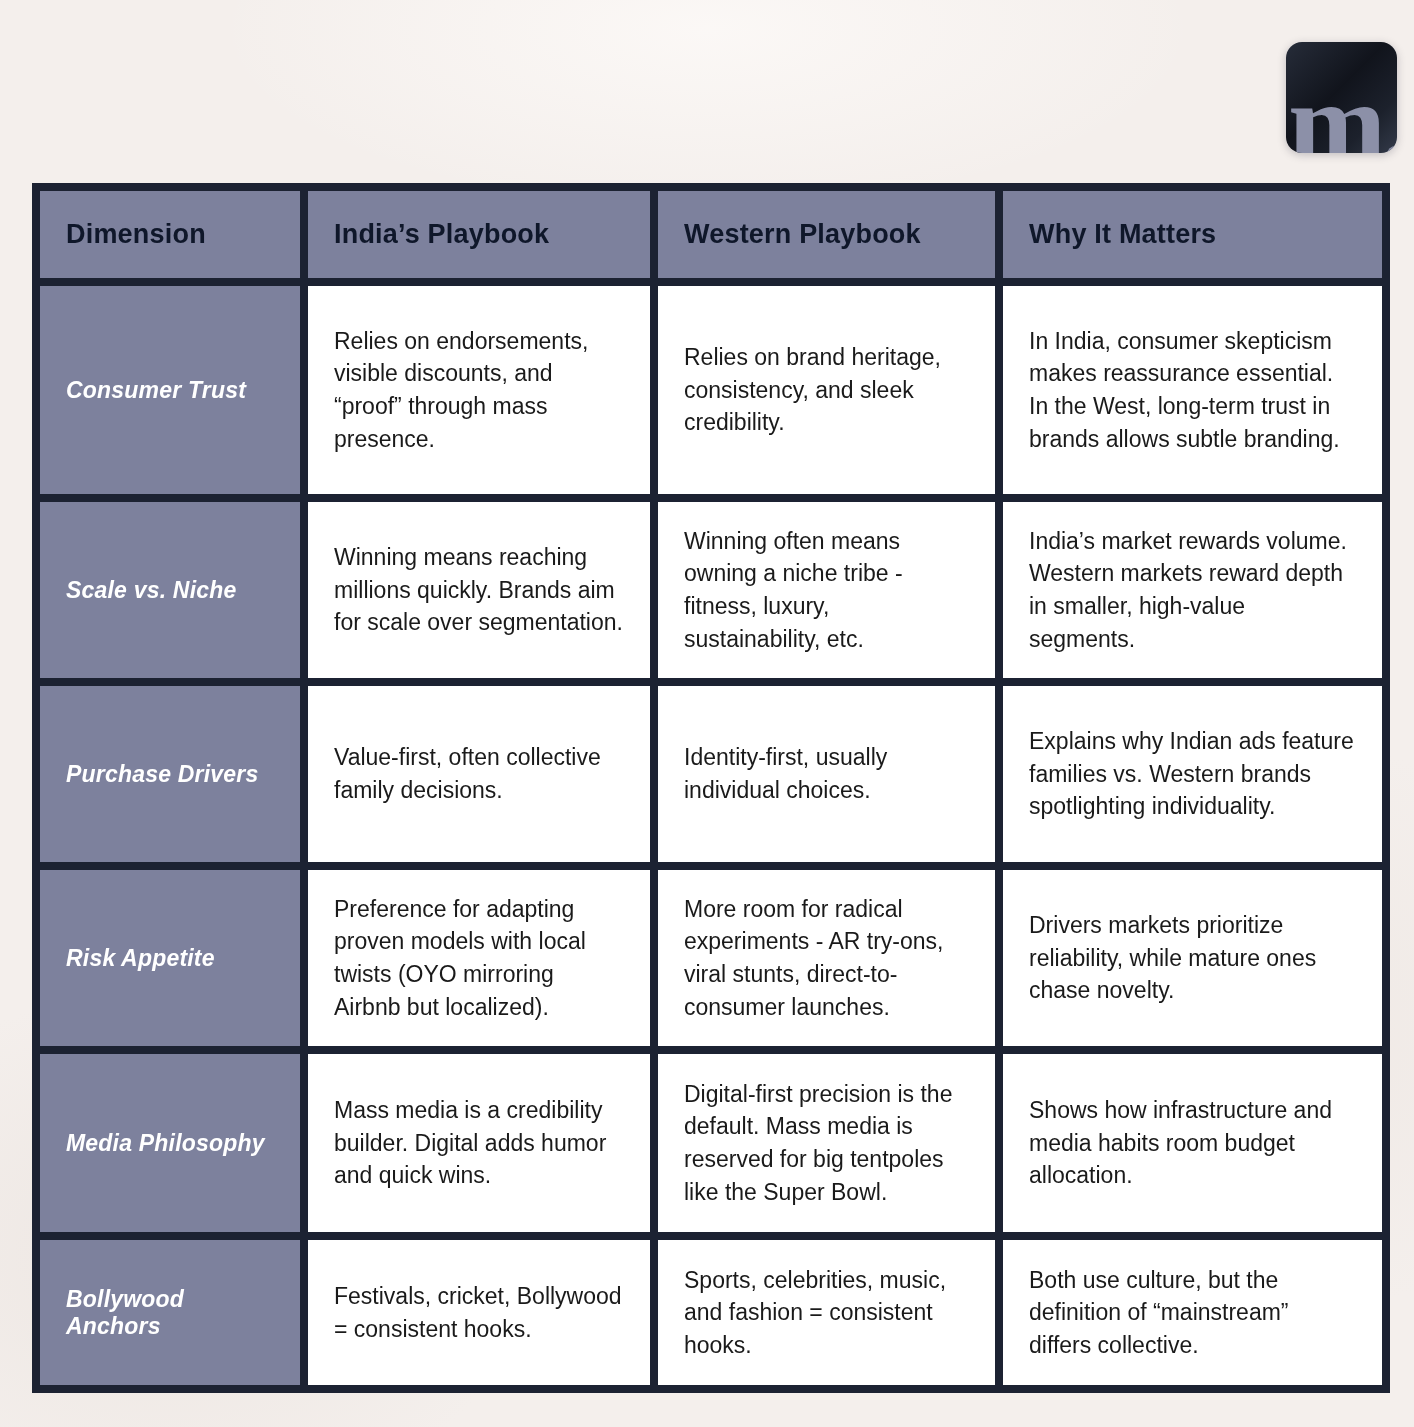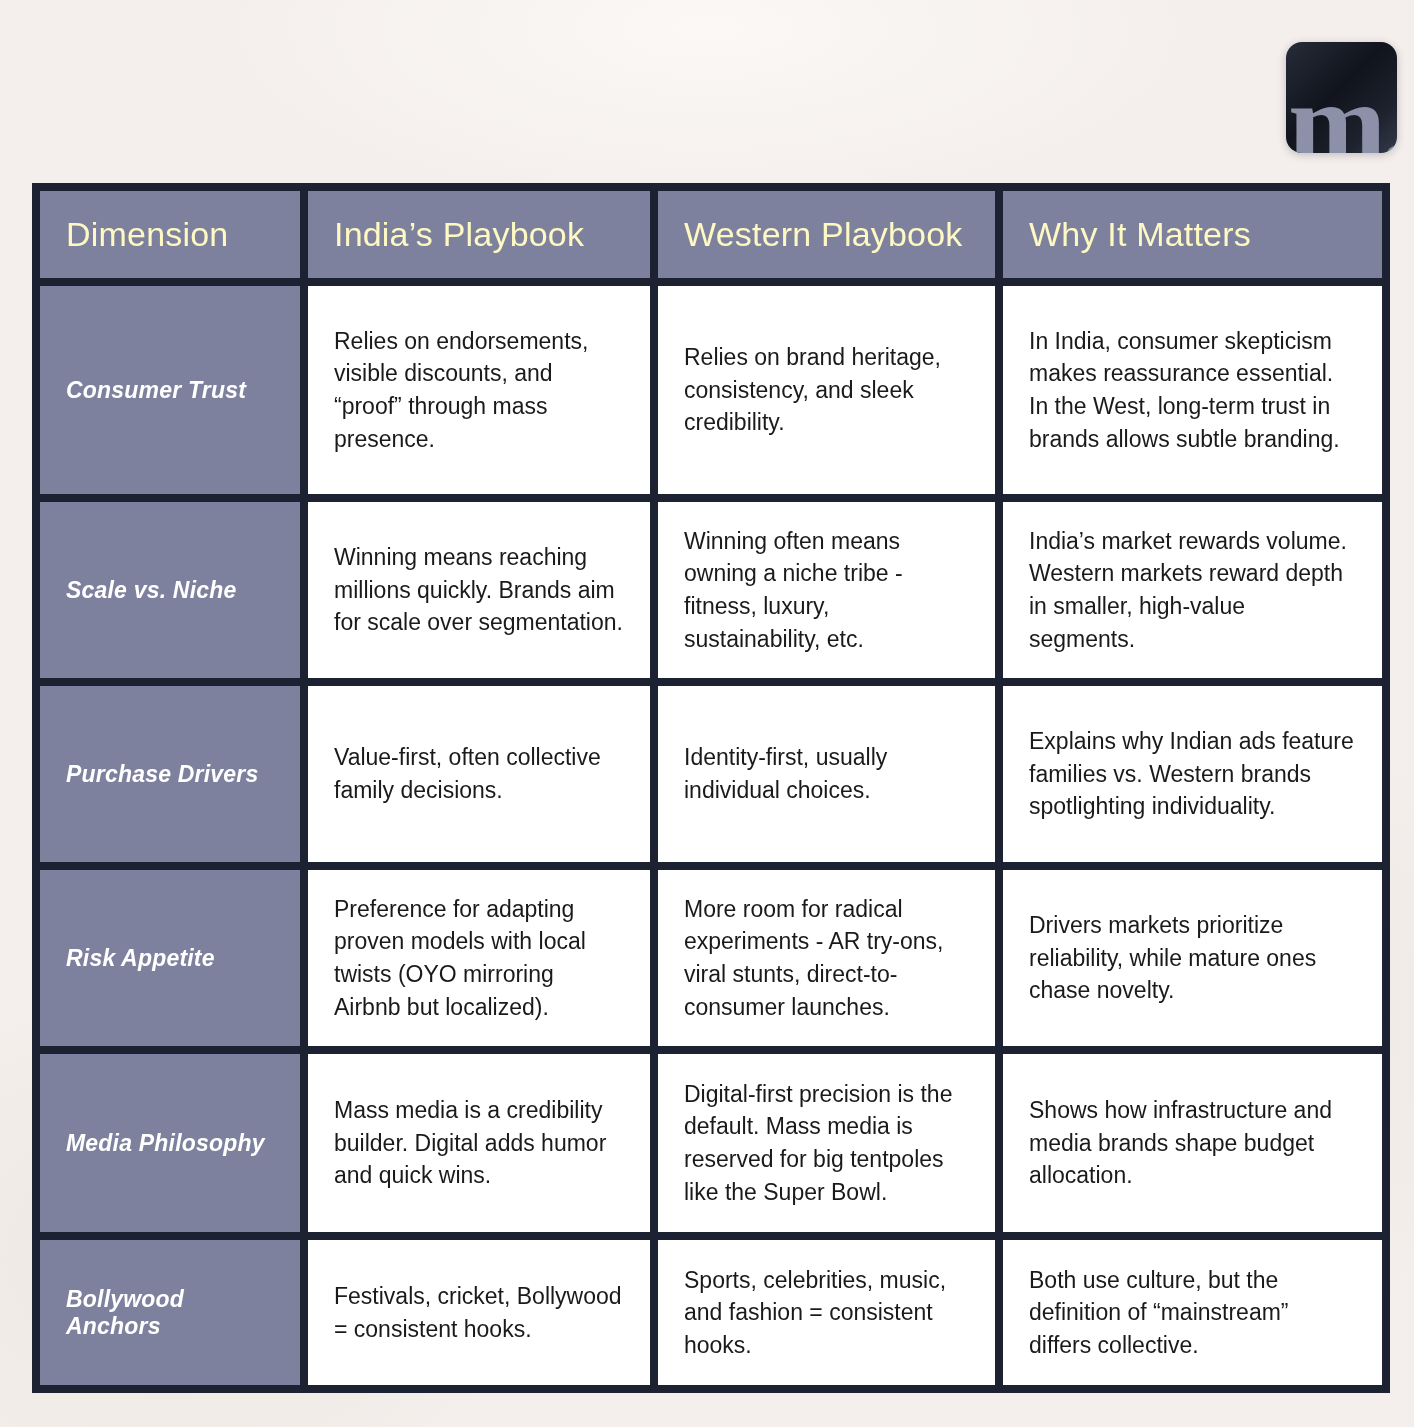--- a/index.html
+++ b/index.html
@@ -56,23 +56,23 @@
     table-layout: fixed;
   }
   .cmp-table th, .cmp-table td {
     border: 8px solid #1c2232;
     vertical-align: middle;
     text-align: left;
     padding: 18px 26px;
   }
   .cmp-table th {
     background: #7d819d;
-    color: #fef9c3;
-    font-size: 34px;
-    font-weight: normal;
+    color: #0f172a;
+    font-size: 27px;
+    font-weight: bold;
     letter-spacing: 0.2px;
     height: 95px;
   }
   .cmp-table td.dim {
     background: #7d819d;
     color: #ffffff;
     font-size: 23px;
     font-weight: bold;
     letter-spacing: 0.2px;
     font-style: italic;
@@ -136,21 +136,21 @@
       <tr class="r-risk-appetite">
         <td class="dim">Risk Appetite</td>
         <td class="cell">Preference for adapting proven models with local twists (OYO mirroring Airbnb but localized).</td>
         <td class="cell">More room for radical experiments - AR try-ons, viral stunts, direct-to-consumer launches.</td>
         <td class="cell">Drivers markets prioritize reliability, while mature ones chase novelty.</td>
       </tr>
       <tr class="r-media-philosophy">
         <td class="dim">Media Philosophy</td>
         <td class="cell">Mass media is a credibility builder. Digital adds humor and quick wins.</td>
         <td class="cell">Digital-first precision is the default. Mass media is reserved for big tentpoles like the Super Bowl.</td>
-        <td class="cell">Shows how infrastructure and media brands shape budget allocation.</td>
+        <td class="cell">Shows how infrastructure and media habits room budget allocation.</td>
       </tr>
       <tr class="r-cultural-anchors">
         <td class="dim">Bollywood Anchors</td>
         <td class="cell">Festivals, cricket, Bollywood = consistent hooks.</td>
         <td class="cell">Sports, celebrities, music, and fashion = consistent hooks.</td>
         <td class="cell">Both use culture, but the definition of “mainstream” differs collective.</td>
       </tr>
     </tbody>
   </table>
 

